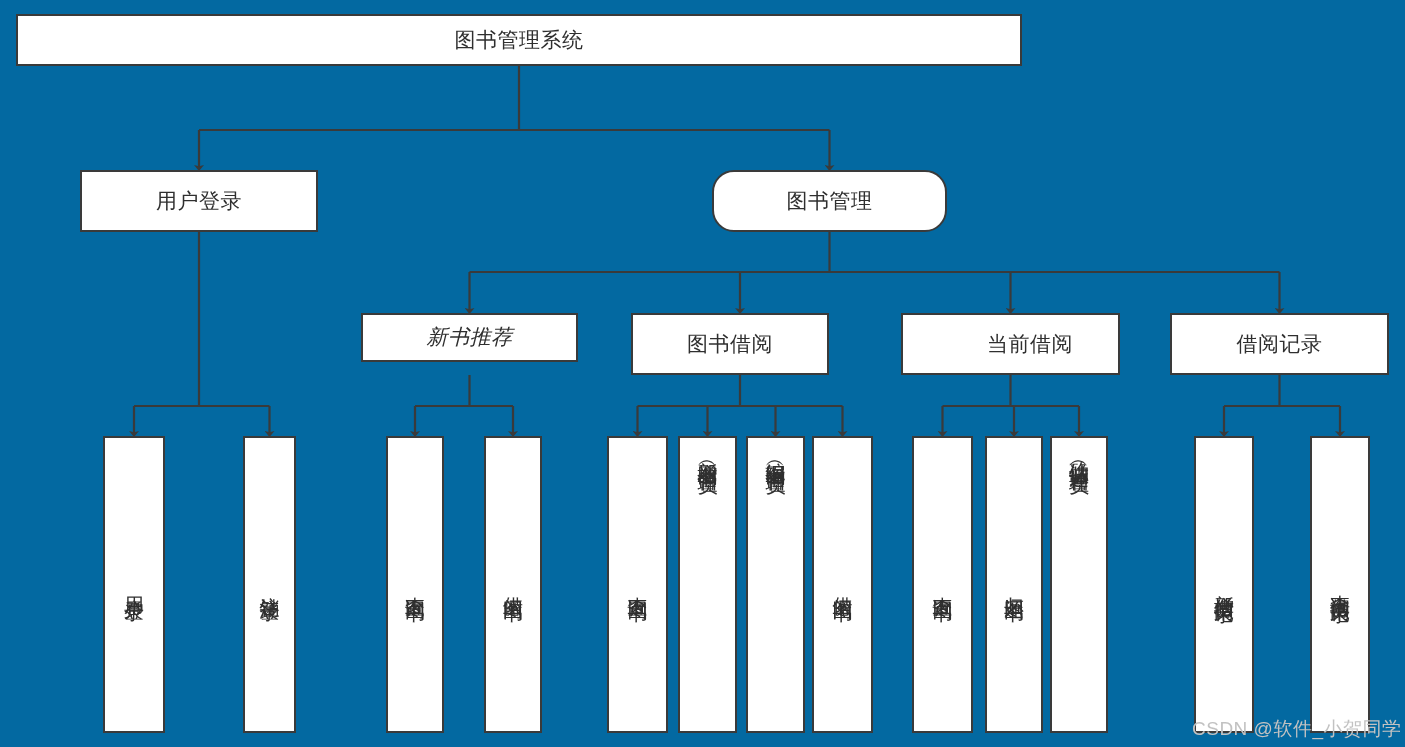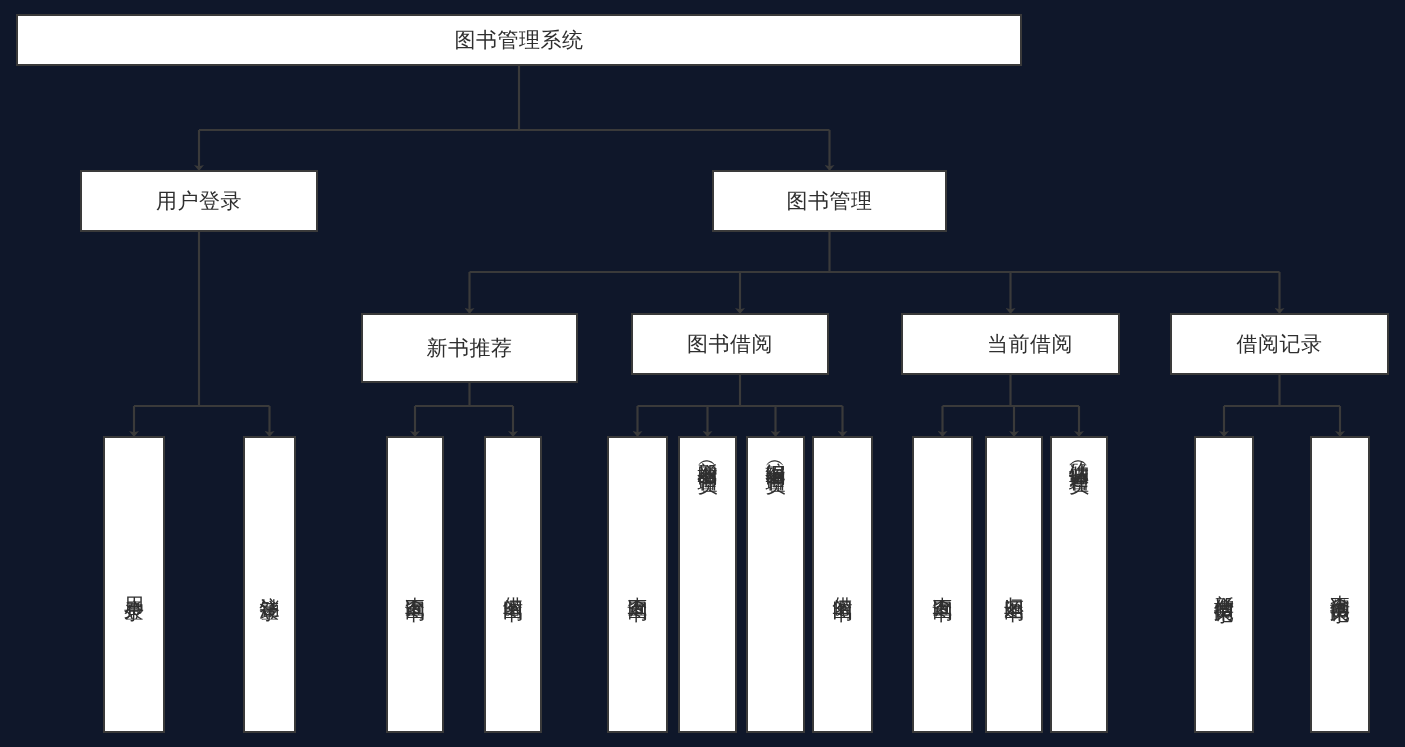--- a/index.html
+++ b/index.html
@@ -7,21 +7,21 @@
     padding: 0;
     background: #ffffff;
   }
   body {
     font-family: "Liberation Sans", "DejaVu Sans", sans-serif;
   }
   #canvas {
     position: relative;
     width: 1405px;
     height: 747px;
-    background: #0f172a;
+    background: #0369a1;
     overflow: hidden;
   }
   svg.edges {
     position: absolute;
     left: 0;
     top: 0;
     width: 1405px;
     height: 747px;
     pointer-events: none;
   }
@@ -115,24 +115,24 @@
         <path d="M1340,406 L1340,434" marker-end="url(#arrow)"></path>
       </g>
   </svg>
   <div id="node-layer">
       <div class="node horiz" style="left: 16px; top: 14px; width: 1006px; height: 52px;">
         <span class="label">图书管理系统</span>
       </div>
       <div class="node horiz" style="left: 80px; top: 170px; width: 238px; height: 62px;">
         <span class="label">用户登录</span>
       </div>
-      <div class="node horiz" style="left: 712px; top: 170px; width: 235px; height: 62px;">
+      <div class="node horiz" style="left: 712px; top: 170px; width: 235px; height: 62px; border-radius: 22px;">
         <span class="label">图书管理</span>
       </div>
-      <div class="node horiz" style="left: 361px; top: 313px; width: 217px; height: 70px;">
+      <div class="node horiz" style="left: 361px; top: 313px; width: 217px; height: 49px; font-style: italic;">
         <span class="label">新书推荐</span>
       </div>
       <div class="node horiz" style="left: 631px; top: 313px; width: 198px; height: 62px;">
         <span class="label">图书借阅</span>
       </div>
       <div class="node horiz" style="left: 901px; top: 313px; width: 219px; height: 62px; padding-left: 39px;">
         <span class="label">当前借阅</span>
       </div>
       <div class="node horiz" style="left: 1170px; top: 313px; width: 219px; height: 62px; justify-content: center;">
         <span class="label">借阅记录</span>
@@ -170,13 +170,14 @@
       <div class="node vert" style="left: 1050px; top: 436px; width: 58px; height: 297px;">
         <span class="label">确认归还（管理员）</span>
       </div>
       <div class="node vert mid" style="left: 1194px; top: 436px; width: 60px; height: 297px;">
         <span class="label">新增借阅记录</span>
       </div>
       <div class="node vert mid" style="left: 1310px; top: 436px; width: 60px; height: 297px;">
         <span class="label">查询借阅记录</span>
       </div>
     </div>
+  <div class="watermark" style="left:1192px; top:716px;">CSDN @软件_小贺同学</div>
 </div>
 
 </body></html>

